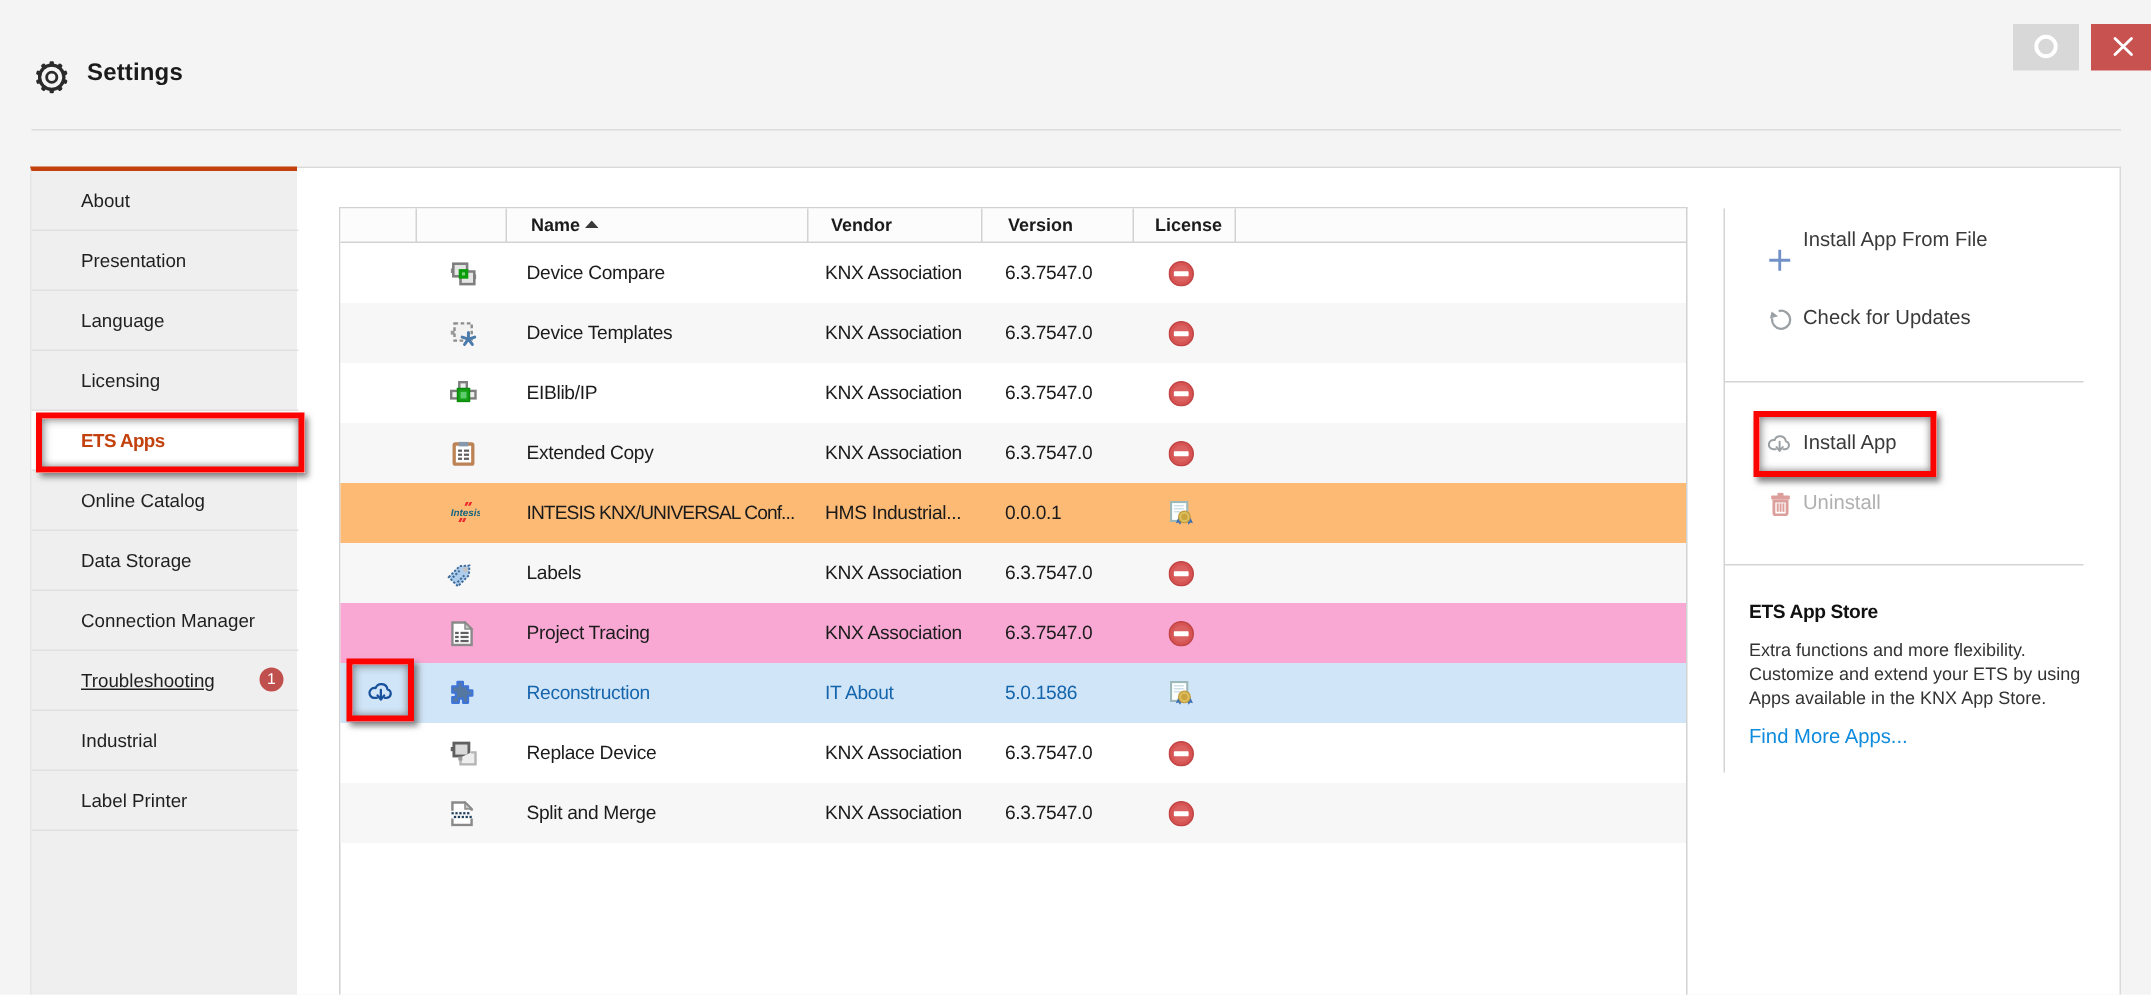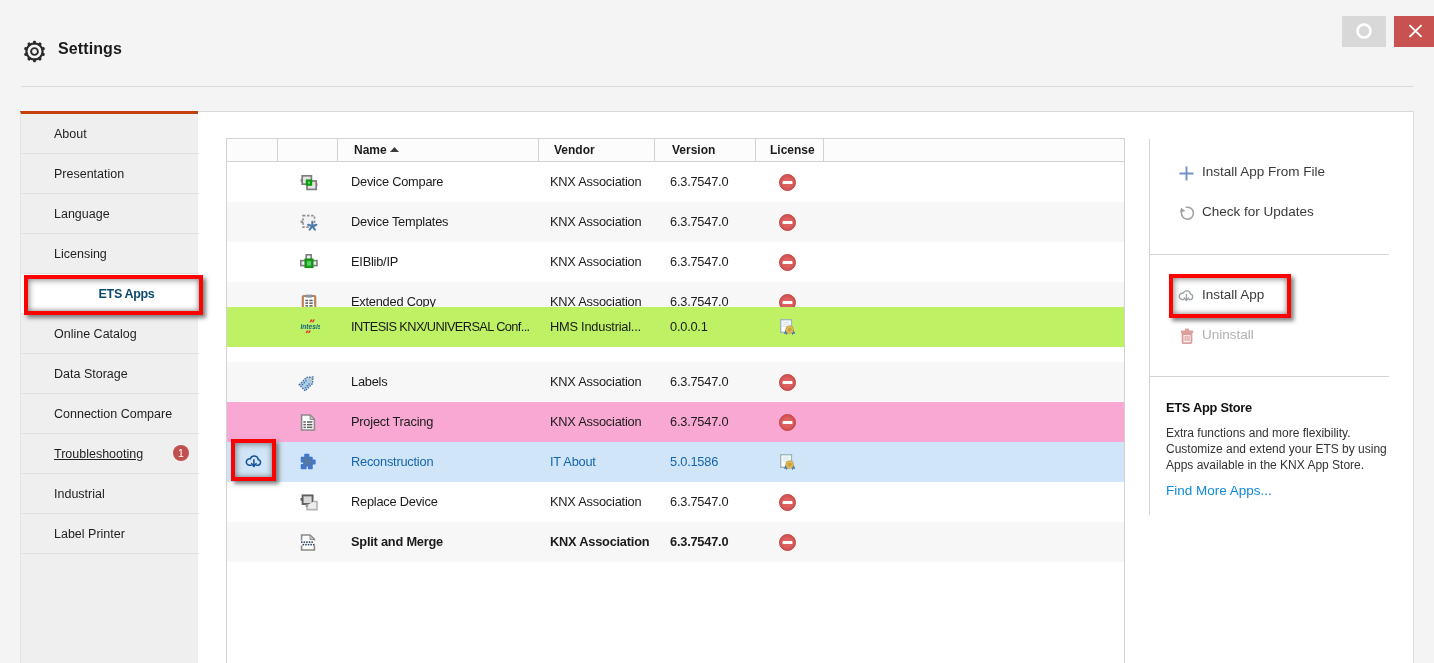--- a/index.html
+++ b/index.html
@@ -58,24 +58,24 @@
 
   <div class="abs" style="left:198px; top:95px; width:1216px; height:568px; background:#ffffff;
        border-top:1px solid #d9d9d9; border-right:1px solid #d9d9d9;"></div>
 
   <div class="abs" style="left:20px; top:658px; width:178px; height:5px; background:#ffffff;"></div>
   <div class="abs" id="sidebar" style="left:20px; top:95px; width:178px; height:566px; background:#f0efef; border-top:3px solid #c2410c; border-left:1px solid #e6e5e5;">
     <div class="sideitem" style="top:0;">About</div>
     <div class="sideitem" style="top:40px;">Presentation</div>
     <div class="sideitem" style="top:80px;">Language</div>
     <div class="sideitem" style="top:120px;">Licensing</div>
-    <div class="sideitem" style="top:160px; background:#ffffff; color:#0c4a6e; font-weight:bold; letter-spacing:-0.35px;text-align:center;">ETS Apps</div>
+    <div class="sideitem" style="top:160px; background:#ffffff; color:#c2410c; font-weight:bold; letter-spacing:-0.35px;">ETS Apps</div>
     <div class="sideitem" style="top:200px;">Online Catalog</div>
     <div class="sideitem" style="top:240px;">Data Storage</div>
-    <div class="sideitem" style="top:280px;">Connection Compare</div>
+    <div class="sideitem" style="top:280px;">Connection Manager</div>
     <div class="sideitem" style="top:320px;text-decoration:underline;">Troubleshooting</div>
     <div class="sideitem" style="top:360px;">Industrial</div>
     <div class="sideitem" style="top:400px;">Label Printer</div>
   </div>
 
   <div class="abs" style="left:173px; top:429px; width:16px; height:16px; border-radius:8px; background:#c0504d;
        color:#fff; font-size:10.5px; text-align:center; line-height:16px;">1</div>
 
   <div class="redbox" style="left:24px; top:259px; width:179px; height:40px;"></div>
 
@@ -168,21 +168,21 @@
       <div class="cellname">Extended Copy</div>
       <div class="cellvendor">KNX Association</div>
       <div class="cellver">6.3.7547.0</div>
       <svg class="licicon" width="17" height="17" viewBox="0 0 17 17">
         <circle cx="8.5" cy="8.5" r="8" fill="#d65454" stroke="#c24343" stroke-width="1"></circle>
         <circle cx="8.5" cy="8.5" r="5.6" fill="#db6060"></circle>
         <rect x="3.6" y="6.9" width="9.8" height="3.2" rx="0.4" fill="#ffffff"></rect>
       </svg>
     </div>
 
-    <div class="row" style="top:168px; background:#bef264;">
+    <div class="row" style="top:183px; background:#fdba74;">
       <svg class="ricon" style="top:10px;" width="20" height="20" viewBox="0 0 20 20">
         <g fill="#e8262c">
           <path d="M10.8 2.6 l1.6 0 l-1.2 2.6 l-1.6 0 z"></path>
           <path d="M13.2 2.6 l1.6 0 l-1.2 2.6 l-1.6 0 z"></path>
           <path d="M6.8 13.4 l1.6 0 l-1.2 2.6 l-1.6 0 z"></path>
           <path d="M9.2 13.4 l1.6 0 l-1.2 2.6 l-1.6 0 z"></path>
         </g>
         <text x="0.5" y="12" font-family="Liberation Sans, sans-serif" font-size="6.6" font-style="italic" font-weight="bold" fill="#15647f">Intesis</text>
       </svg>
       <div class="cellname" style="letter-spacing:-0.62px;">INTESIS KNX/UNIVERSAL Conf...</div>
@@ -274,21 +274,21 @@
       <div class="cellname">Replace Device</div>
       <div class="cellvendor">KNX Association</div>
       <div class="cellver">6.3.7547.0</div>
       <svg class="licicon" width="17" height="17" viewBox="0 0 17 17">
         <circle cx="8.5" cy="8.5" r="8" fill="#d65454" stroke="#c24343" stroke-width="1"></circle>
         <circle cx="8.5" cy="8.5" r="5.6" fill="#db6060"></circle>
         <rect x="3.6" y="6.9" width="9.8" height="3.2" rx="0.4" fill="#ffffff"></rect>
       </svg>
     </div>
 
-    <div class="row" style="top:383px; background:#f8f7f7;font-weight:bold;">
+    <div class="row" style="top:383px; background:#f8f7f7;">
       <svg class="ricon" width="16" height="17" viewBox="0 0 16 17">
         <path d="M1.6 6.5 V1 h8.4 l4.4 4.4 v1.1" fill="#ffffff" stroke="#8a8a8a" stroke-width="1.6"></path>
         <path d="M1.6 11.6 v4.4 h12.8 v-4.4" fill="#ffffff" stroke="#8a8a8a" stroke-width="1.6"></path>
         <path d="M10 1 l4.4 4.4 h-4.4 z" fill="#c9c9c9" stroke="#8a8a8a" stroke-width="1"></path>
         <g fill="#1e3f5f">
           <rect x="1" y="7.4" width="1.5" height="1.5"></rect>
             <rect x="3.6" y="7.4" width="1.5" height="1.5"></rect>
             <rect x="6.2" y="7.4" width="1.5" height="1.5"></rect>
             <rect x="8.8" y="7.4" width="1.5" height="1.5"></rect>
             <rect x="11.4" y="7.4" width="1.5" height="1.5"></rect>
@@ -309,21 +309,21 @@
       </svg>
     </div>
   </div>
 
   <div class="redbox" style="left:231px; top:423px; width:45px; height:42px;"></div>
 
   <div class="abs" style="left:1149px; top:123px; width:1px; height:376px; background:#d4d4d4;"></div>
   <div class="abs" style="left:1150px; top:238px; width:239px; height:1px; background:#d4d4d4;"></div>
   <div class="abs" style="left:1150px; top:360px; width:239px; height:1px; background:#d4d4d4;"></div>
 
-  <div class="rpitem" style="left:1202px; top:148px;">Install App From File</div>
+  <div class="rpitem" style="left:1202px; top:136px;">Install App From File</div>
   <div class="rpitem" style="left:1202px; top:188px;">Check for Updates</div>
   <div class="rpitem" style="left:1202px; top:271px;">Install App</div>
   <div class="rpitem" style="left:1202px; top:311px; color:#b0b0b0;">Uninstall</div>
 
   <svg class="abs" style="left:1179px; top:150px;" width="15" height="15">
     <path d="M7.5 0.5 V14.5 M0.5 7.5 H14.5" stroke="#7191c8" stroke-width="1.9"></path>
   </svg>
 
   <svg class="abs" style="left:1179px; top:189px;" width="16" height="16" viewBox="0 0 16 16">
     <path d="M6.8 2.4 A6 6 0 1 1 2.5 7.2" fill="none" stroke="#9aa0a4" stroke-width="1.5"></path>

